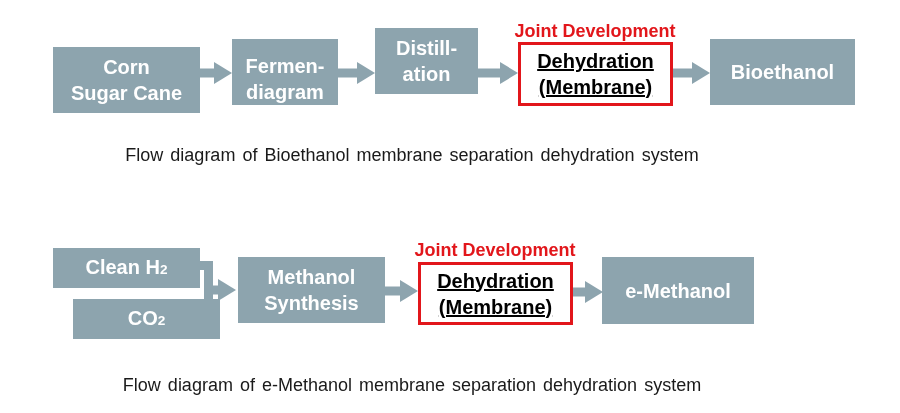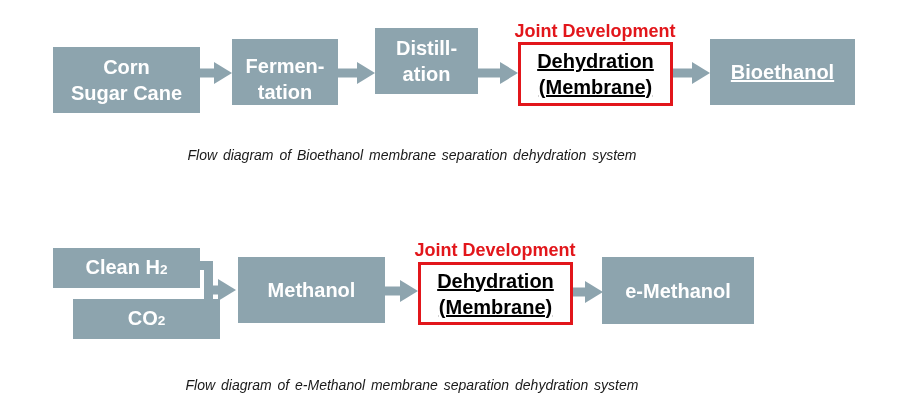--- a/index.html
+++ b/index.html
@@ -40,27 +40,26 @@
     color: var(--accent-red, #e2161b);
     font-weight: bold;
     font-size: 18px;
     line-height: 20px;
     text-align: center;
     white-space: nowrap;
   }
 
   .caption {
     position: absolute;
-    font-size: 14px;
+    font-size: 18px;
     line-height: 18px;
     color: var(--caption-text, #1a1a1a);
     text-align: center;
     word-spacing: 2px;
     white-space: nowrap;
-    font-style: italic;
   }
 
   .arrow { position: absolute; height: 22px; }
   .arrow-tail {
     position: absolute;
     left: 0; top: 50%;
     transform: translateY(-50%);
     height: 9px;
     background: var(--box-fill, #8da4ae);
   }
@@ -95,21 +94,21 @@
       <span class="line">Sugar Cane</span>
     </div>
 
     <div class="arrow" style="left:200px; top:62px; width:32px;">
       <span class="arrow-tail" style="width:15px"></span>
       <span class="arrow-head"></span>
     </div>
 
     <div class="box" style="left:232px; top:39px; width:106px; height:66px;justify-content:flex-end;">
       <span class="line">Fermen-</span>
-      <span class="line">tation</span>
+      <span class="line">diagram</span>
     </div>
 
     <div class="arrow" style="left:338px; top:62px; width:37px;">
       <span class="arrow-tail" style="width:20px"></span>
       <span class="arrow-head"></span>
     </div>
 
     <div class="box" style="left:375px; top:28px; width:103px; height:66px;">
       <span class="line">Distill-</span>
       <span class="line">ation</span>
@@ -123,21 +122,21 @@
     <div class="box box--highlight" style="left:518px; top:42px; width:155px; height:64px;">
       <span class="line">Dehydration</span>
       <span class="line">(Membrane)</span>
     </div>
 
     <div class="arrow" style="left:673px; top:62px; width:37px;">
       <span class="arrow-tail" style="width:20px"></span>
       <span class="arrow-head"></span>
     </div>
 
-    <div class="box" style="left:710px; top:39px; width:145px; height:66px;text-decoration:underline;">
+    <div class="box" style="left:710px; top:39px; width:145px; height:66px;">
       <span class="line">Bioethanol</span>
     </div>
 
     <div class="caption" style="left:12px; top:146px; width:800px;">Flow diagram of Bioethanol membrane separation dehydration system</div>
   </section>
 
   <section>
 
     <div class="joint-label" style="left:395px; top:240px; width:200px;">Joint Development</div>
 
@@ -153,20 +152,21 @@
     <span class="connector-part" style="left:200px; top:310px; width:13px; height:9px;"></span>
     <span class="connector-part" style="left:204px; top:261px; width:9px; height:58px;"></span>
 
     <div class="arrow" style="left:212px; top:279px; width:24px;">
       <span class="arrow-tail" style="width:7px"></span>
       <span class="arrow-head"></span>
     </div>
 
     <div class="box" style="left:238px; top:257px; width:147px; height:66px;">
       <span class="line">Methanol</span>
+      <span class="line">Synthesis</span>
     </div>
 
     <div class="arrow" style="left:385px; top:280px; width:33px;">
       <span class="arrow-tail" style="width:16px"></span>
       <span class="arrow-head"></span>
     </div>
 
     <div class="box box--highlight" style="left:418px; top:262px; width:155px; height:63px;">
       <span class="line">Dehydration</span>
       <span class="line">(Membrane)</span>

